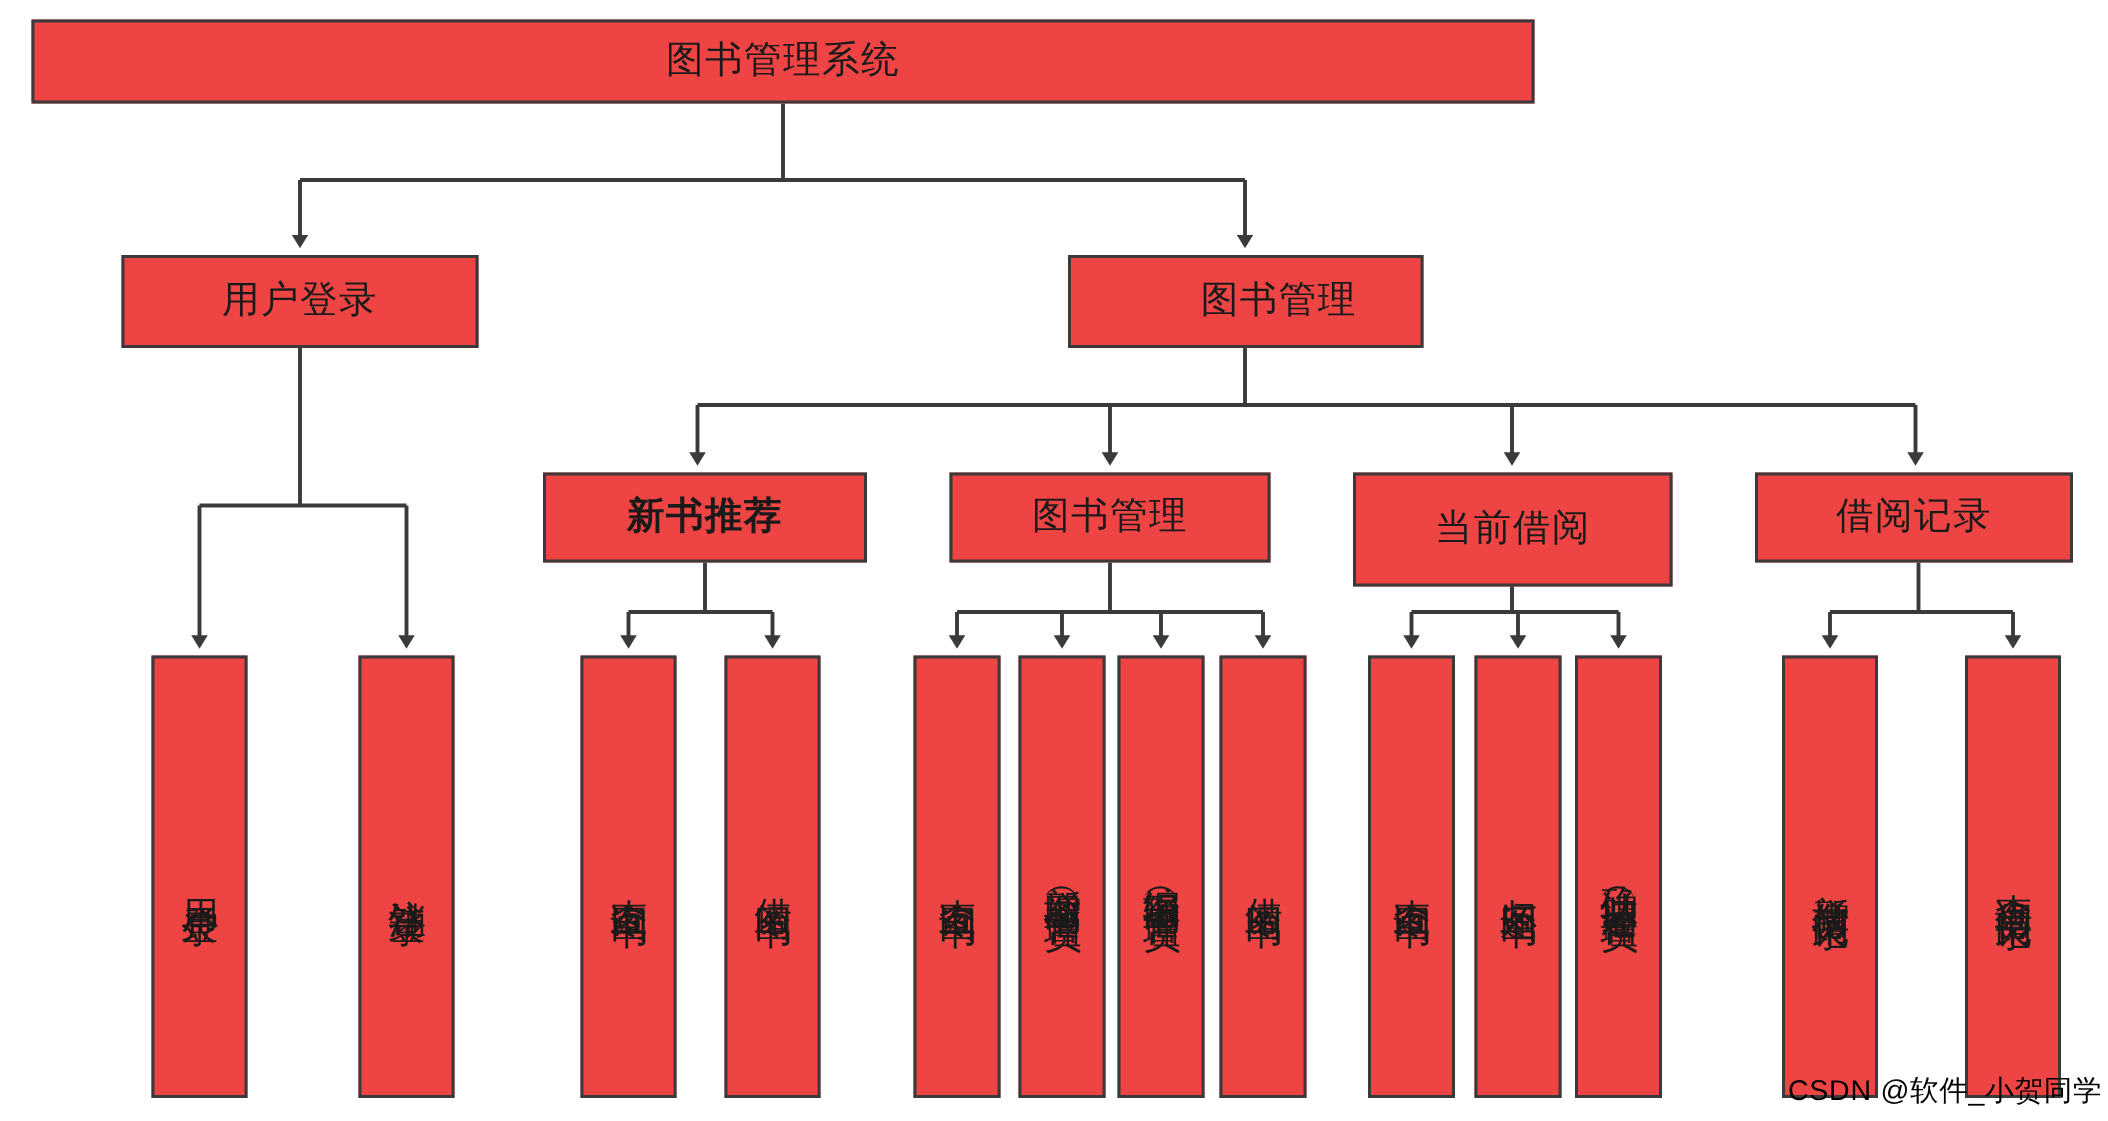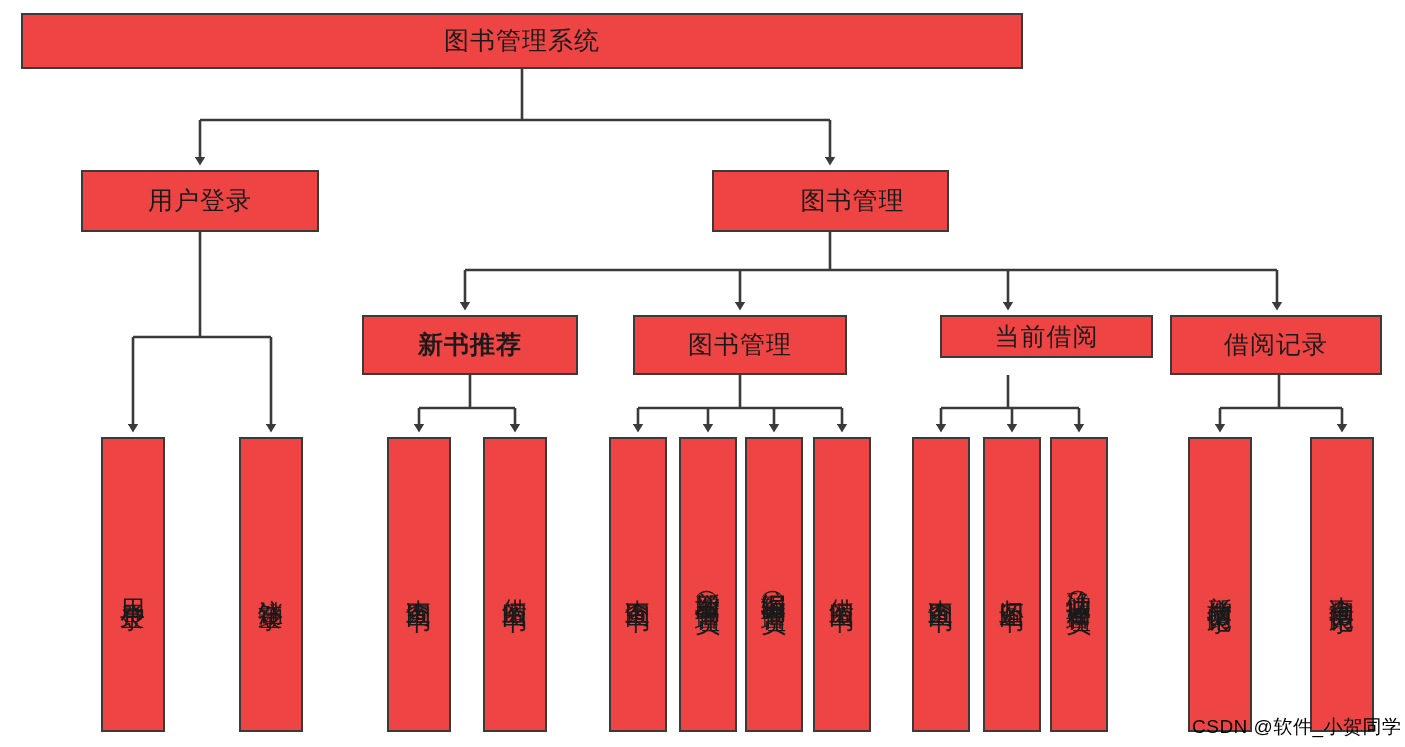--- a/index.html
+++ b/index.html
@@ -130,21 +130,21 @@
   <div class="node horiz" style="left: 712px; top: 170px; width: 237px; height: 62px; padding-left: 44px;">
     <span class="label">图书管理</span>
   </div>
 
   <div class="node horiz" style="left: 362px; top: 315px; width: 216px; height: 60px; font-weight: bold;">
     <span class="label">新书推荐</span>
   </div>
   <div class="node horiz" style="left: 633px; top: 315px; width: 214px; height: 60px;">
     <span class="label">图书管理</span>
   </div>
-  <div class="node horiz" style="left: 940px; top: 315px; width: 213px; height: 43px;">
+  <div class="node horiz" style="left: 902px; top: 315px; width: 213px; height: 76px;">
     <span class="label">当前借阅</span>
   </div>
   <div class="node horiz" style="left: 1170px; top: 315px; width: 212px; height: 60px;">
     <span class="label">借阅记录</span>
   </div>
 
   <div class="node vert" style="left: 101px; top: 437px; width: 64px; height: 295px;">
     <span class="vtext">用户登录</span>
   </div>
   <div class="node vert" style="left: 239px; top: 437px; width: 64px; height: 295px;">

